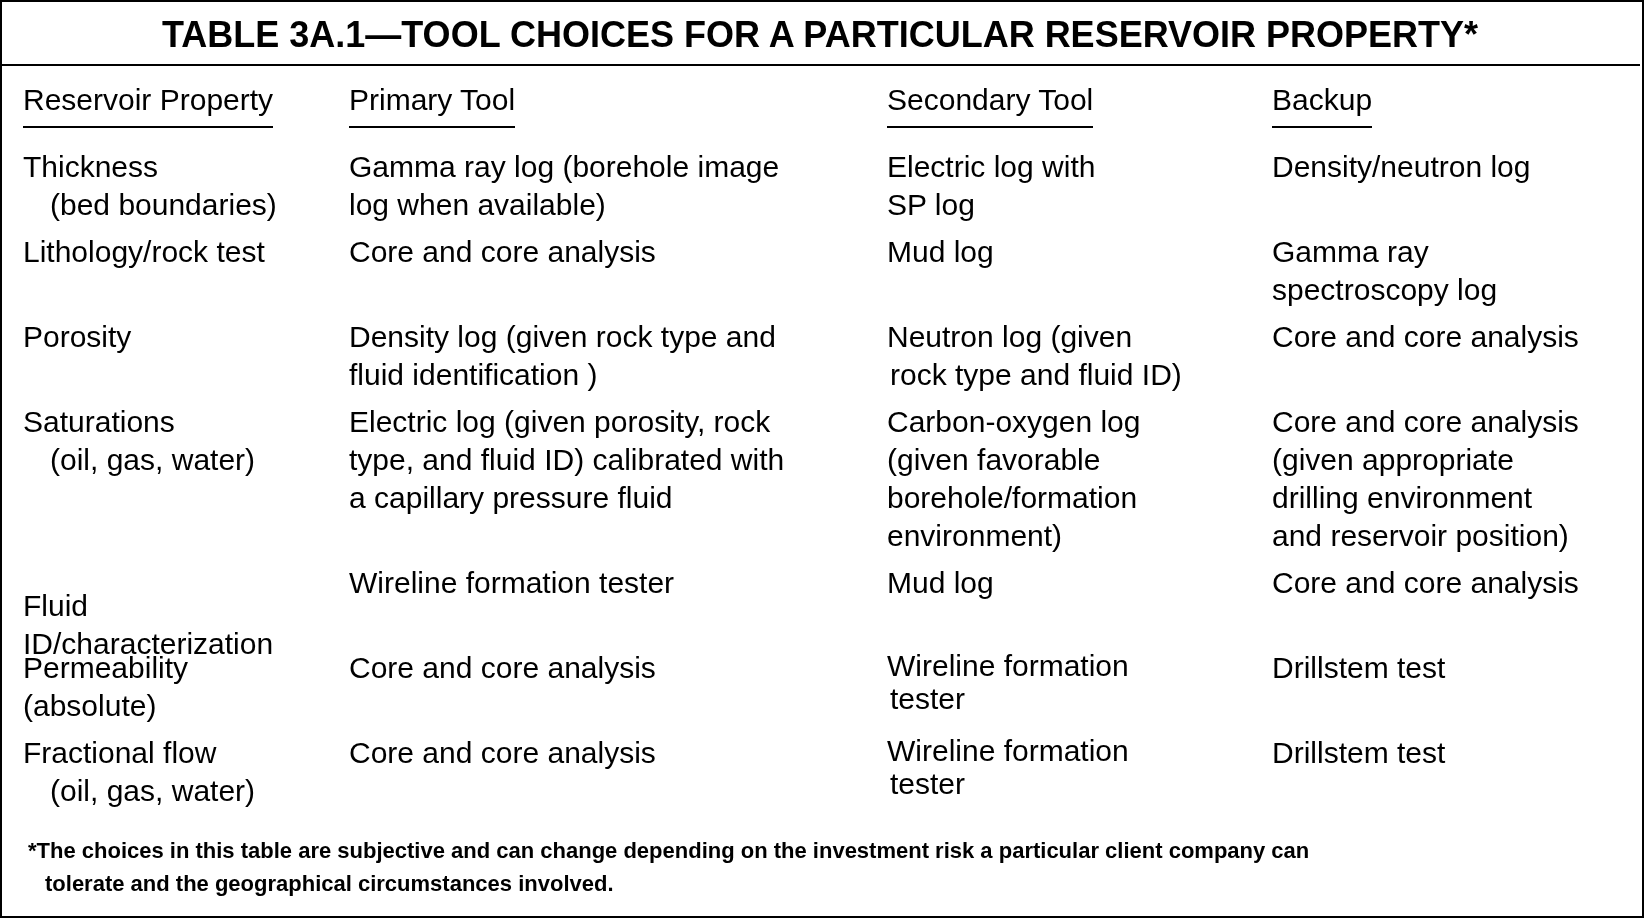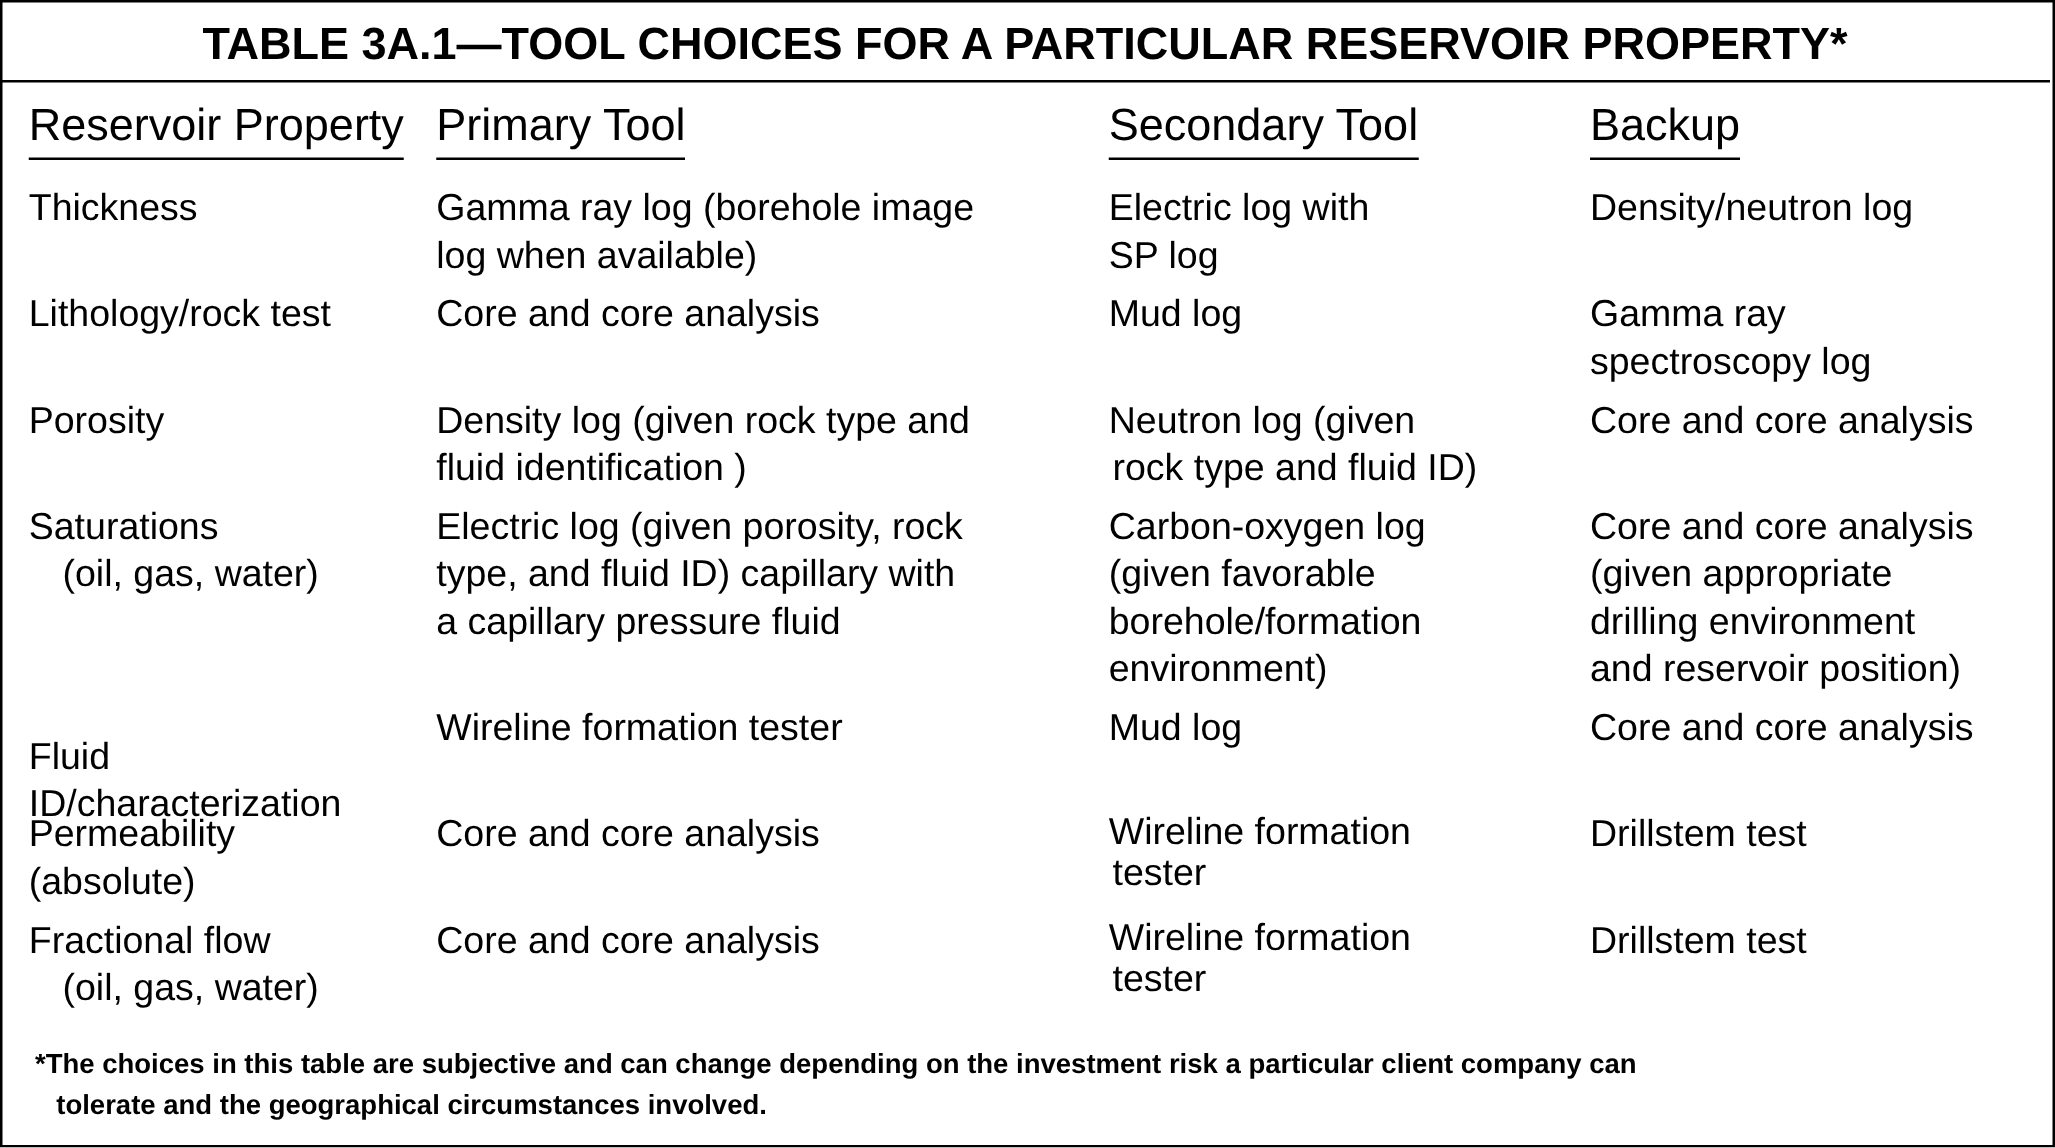--- a/index.html
+++ b/index.html
@@ -4,41 +4,41 @@
 <style>
   html, body { margin: 0; padding: 0; background: #ffffff; }
   body { width: 1644px; height: 918px; position: relative; overflow: hidden;
          font-family: "Liberation Sans", sans-serif; color: #000; }
   .frame { position: absolute; left: 0; top: 0; width: 1640px; height: 914px;
            border: 2px solid #000; }
   .title { position: absolute; left: 0; top: 14px; width: 1640px; text-align: center;
            font-weight: bold; font-size: 36px; letter-spacing: 0px; }
   .title-rule { position: absolute; left: 0; top: 64px; width: 1640px; height: 0;
                 border-top: 2px solid #000; }
-  .hdr { position: absolute; top: 82px; font-size: 36px; line-height: 36px; padding-bottom: 8px;
+  .hdr { position: absolute; top: 82px; font-size: 30px; line-height: 36px; padding-bottom: 8px;
          border-bottom: 2px solid #000; white-space: nowrap; }
   .cell { position: absolute; font-size: 30px; line-height: 38px; white-space: pre; }
   .indent { padding-left: 27px; }
   .foot { position: absolute; left: 28px; top: 834px; font-size: 22px; line-height: 33px; white-space: nowrap; font-weight: bold; }
   .foot .l2 { padding-left: 17px; }
 </style>
 </head>
 <body>
 
 <div class="frame"></div>
 <div class="title">TABLE 3A.1—TOOL CHOICES FOR A PARTICULAR RESERVOIR PROPERTY*</div>
 <div class="title-rule"></div>
 
 <div class="hdr" style="left:23px">Reservoir Property</div>
 <div class="hdr" style="left:349px">Primary Tool</div>
 <div class="hdr" style="left:887px">Secondary Tool</div>
 <div class="hdr" style="left:1272px">Backup</div>
 
 <div>
-  <div class="cell" style="left:23px;top:148px"><div>Thickness</div></div>
+  <div class="cell" style="left:23px;top:148px"><div>Thickness</div><div class="indent">(bed boundaries)</div></div>
   <div class="cell" style="left:349px;top:148px"><div>Gamma ray log (borehole image</div><div>log when available)</div></div>
   <div class="cell" style="left:887px;top:148px"><div>Electric log with</div><div>SP log</div></div>
   <div class="cell" style="left:1272px;top:148px"><div>Density/neutron log</div></div>
 </div>
 
 <div>
   <div class="cell" style="left:23px;top:233px"><div>Lithology/rock test</div></div>
   <div class="cell" style="left:349px;top:233px"><div>Core and core analysis</div></div>
   <div class="cell" style="left:887px;top:233px"><div>Mud log</div></div>
   <div class="cell" style="left:1272px;top:233px"><div>Gamma ray</div><div>spectroscopy log</div></div>
@@ -46,21 +46,21 @@
 
 <div>
   <div class="cell" style="left:23px;top:318px"><div>Porosity</div></div>
   <div class="cell" style="left:349px;top:318px"><div>Density log (given rock type and</div><div>fluid identification )</div></div>
   <div class="cell" style="left:887px;top:318px"><div>Neutron log (given</div><div style="padding-left:3px">rock type and fluid ID)</div></div>
   <div class="cell" style="left:1272px;top:318px"><div>Core and core analysis</div></div>
 </div>
 
 <div>
   <div class="cell" style="left:23px;top:403px"><div>Saturations</div><div class="indent">(oil, gas, water)</div></div>
-  <div class="cell" style="left:349px;top:403px"><div>Electric log (given porosity, rock</div><div>type, and fluid ID) capillary with</div><div>a capillary pressure fluid</div></div>
+  <div class="cell" style="left:349px;top:403px"><div>Electric log (given porosity, rock</div><div>type, and fluid ID) calibrated with</div><div>a capillary pressure fluid</div></div>
   <div class="cell" style="left:887px;top:403px"><div>Carbon-oxygen log</div><div>(given favorable</div><div>borehole/formation</div><div>environment)</div></div>
   <div class="cell" style="left:1272px;top:403px"><div>Core and core analysis</div><div>(given appropriate</div><div>drilling environment</div><div>and reservoir position)</div></div>
 </div>
 
 <div>
   <div class="cell" style="left:23px;top:587px"><div>Fluid</div><div>ID/characterization</div></div>
   <div class="cell" style="left:349px;top:564px"><div>Wireline formation tester</div></div>
   <div class="cell" style="left:887px;top:564px"><div>Mud log</div></div>
   <div class="cell" style="left:1272px;top:564px"><div>Core and core analysis</div></div>
 </div>

